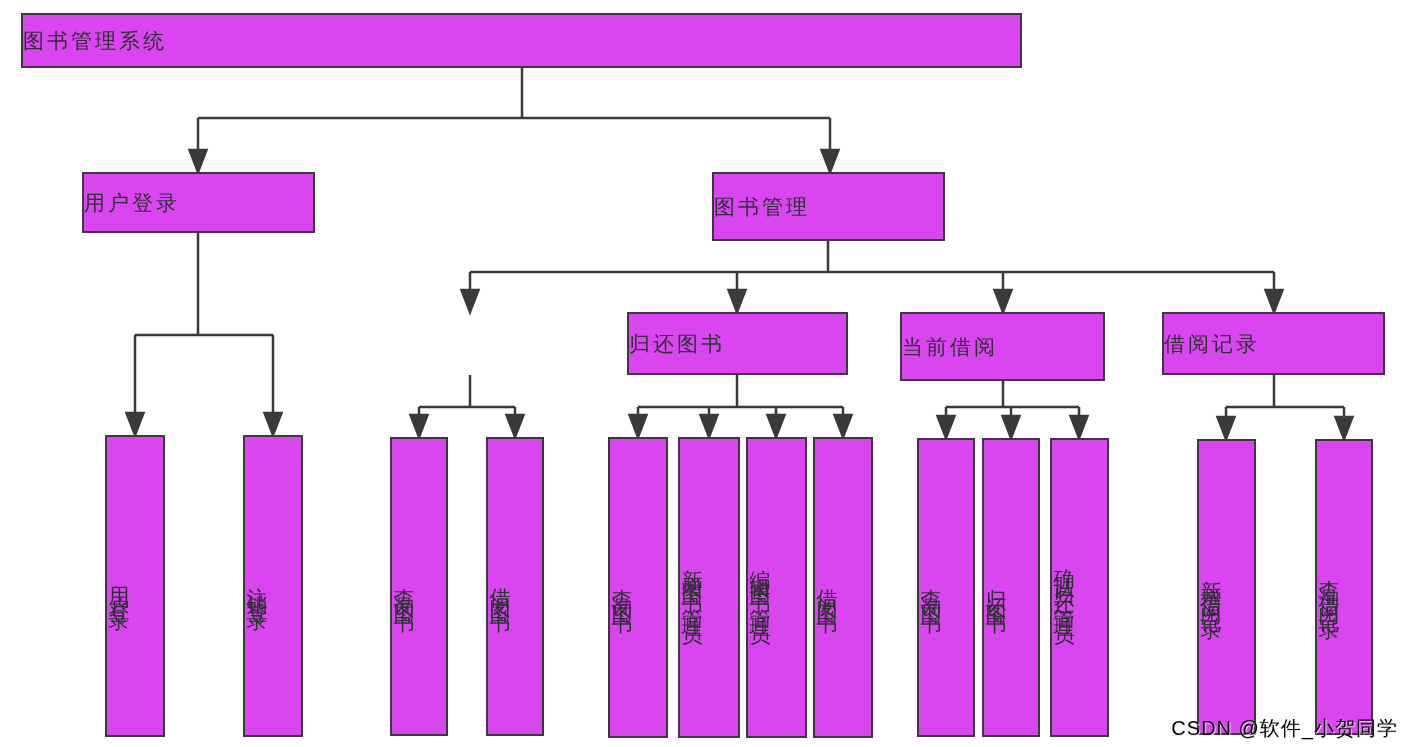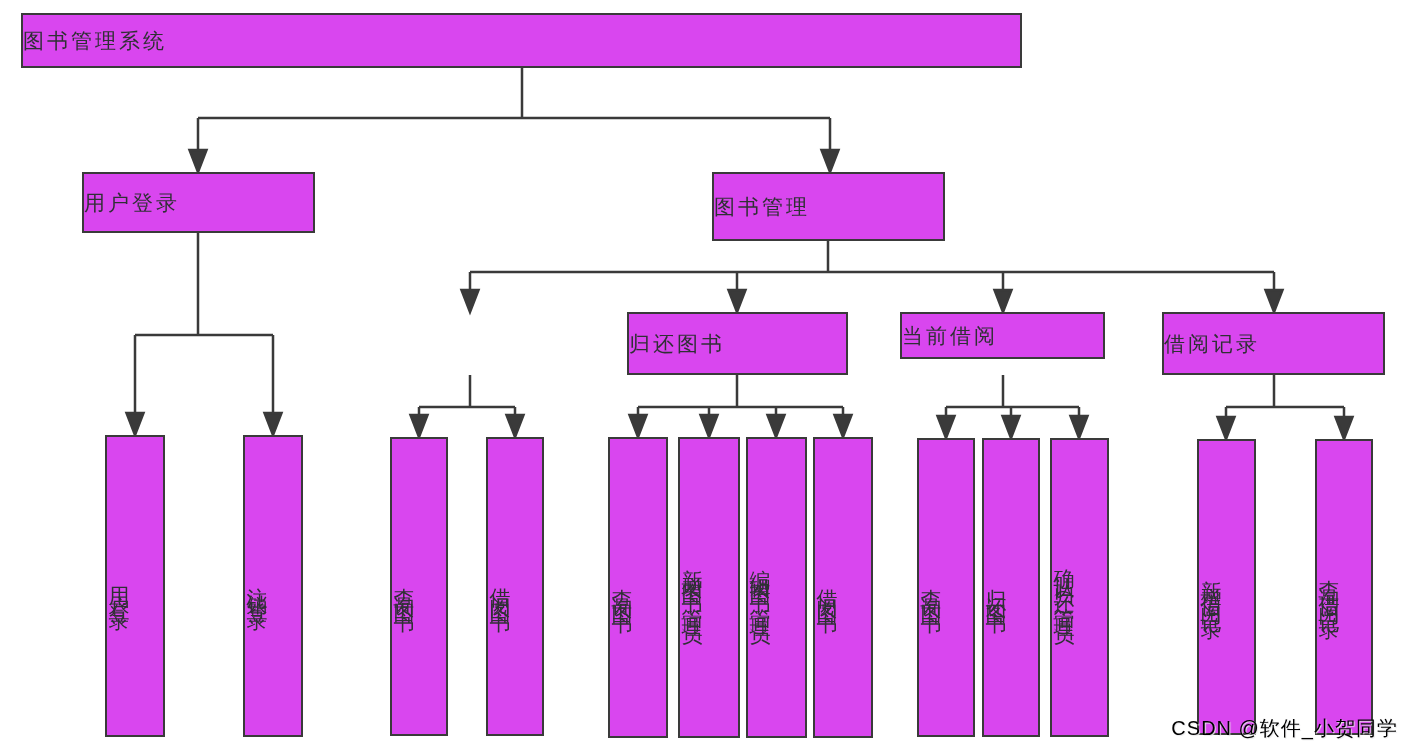--- a/index.html
+++ b/index.html
@@ -112,21 +112,21 @@
   <div class="node vbox" style="left:105px; top:435px; width:60px; height:302px;">
     <span>用户登录</span>
   </div>
   <div class="node vbox" style="left:243px; top:435px; width:60px; height:302px;">
     <span>注销登录</span>
   </div>
 
   <div class="node hbox" style="left:627px; top:312px; width:221px; height:63px;">
     <span>归还图书</span>
   </div>
-  <div class="node hbox" style="left:900px; top:312px; width:205px; height:47px;">
+  <div class="node hbox" style="left:900px; top:312px; width:205px; height:69px;">
     <span>当前借阅</span>
   </div>
   <div class="node hbox" style="left:1162px; top:312px; width:223px; height:63px;">
     <span>借阅记录</span>
   </div>
 
   <div class="node vbox" style="left:390px; top:437px; width:58px; height:299px;">
     <span>查询图书</span>
   </div>
   <div class="node vbox" style="left:486px; top:437px; width:58px; height:299px;">

